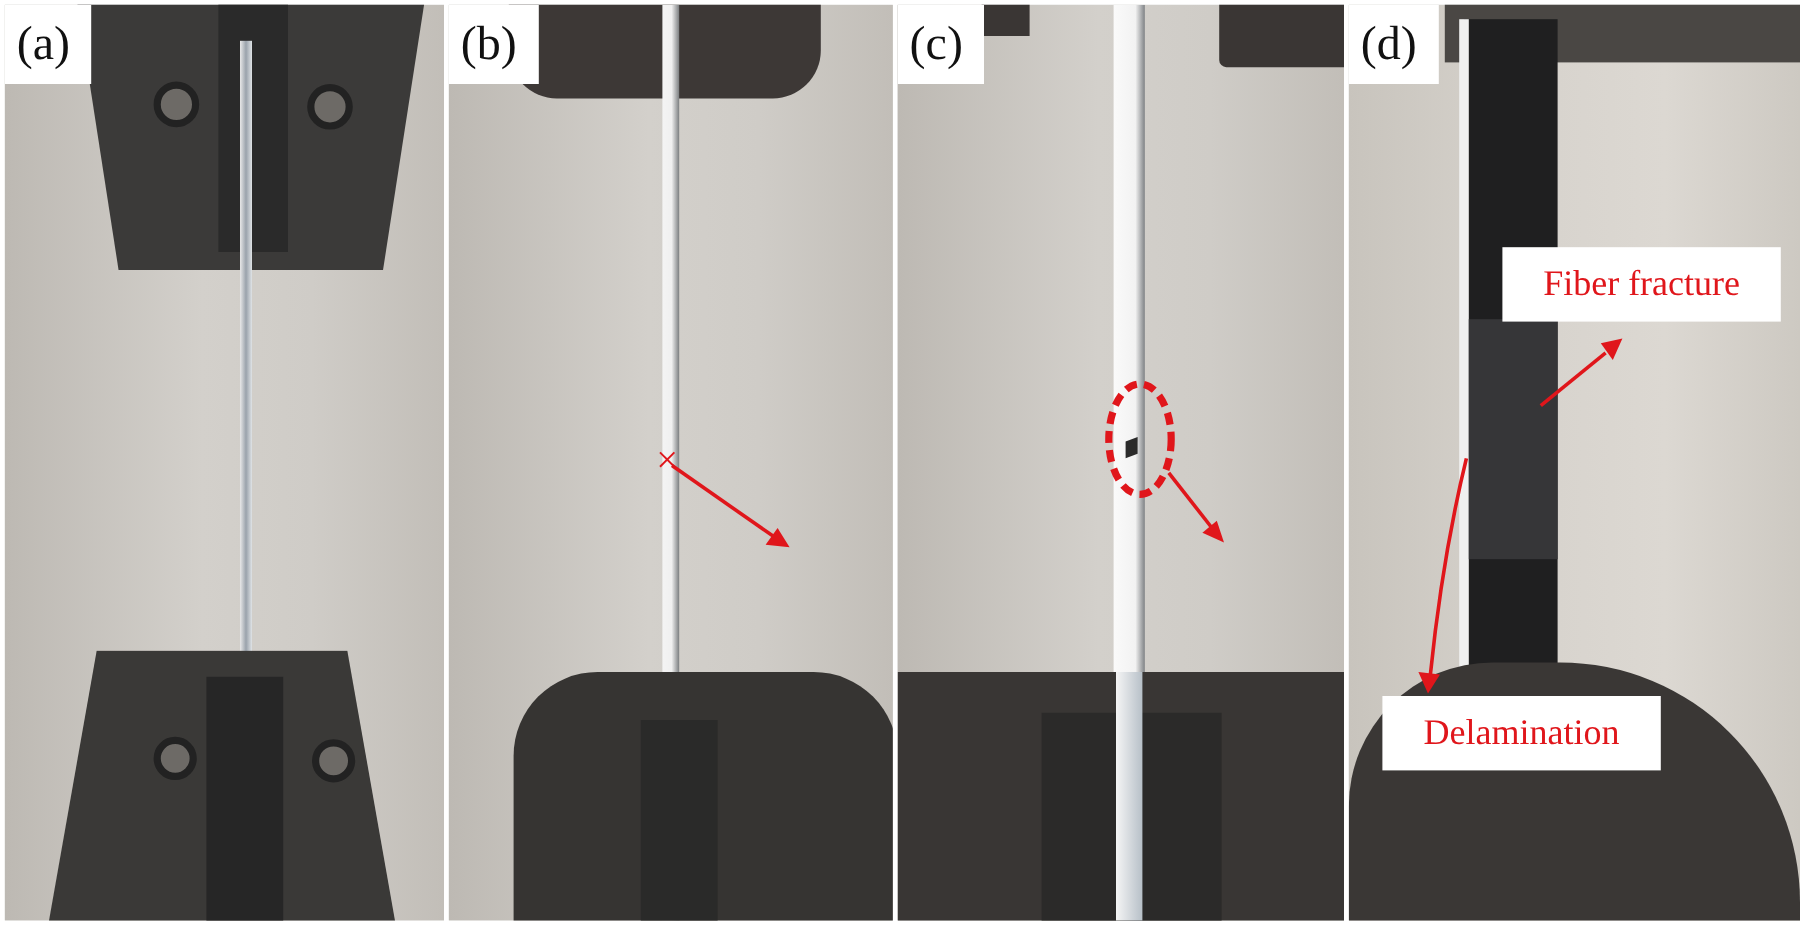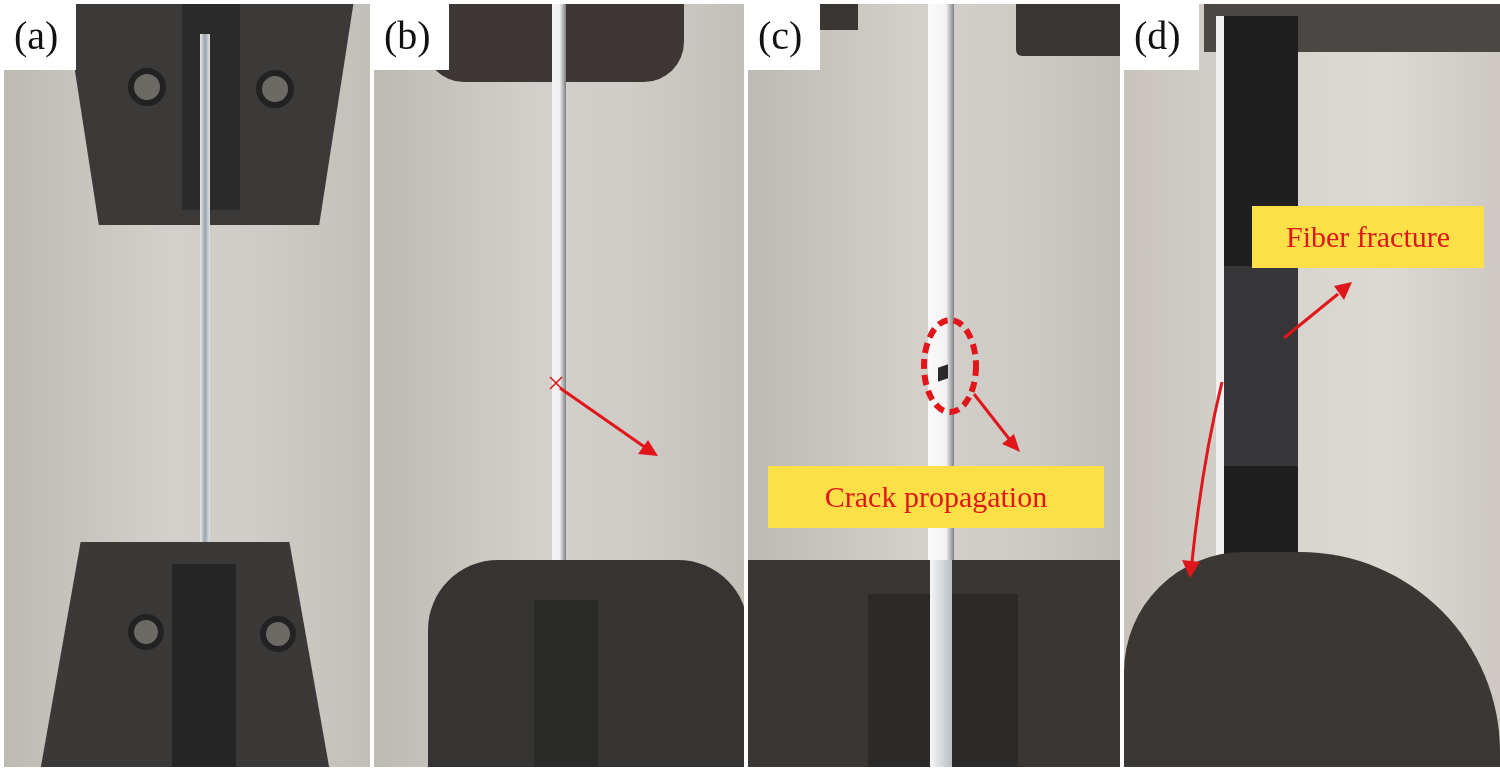--- a/index.html
+++ b/index.html
@@ -1,21 +1,21 @@
 <!DOCTYPE html>
 <html><head>
 <meta charset="utf-8">
 <style>
   html,body{margin:0;padding:0;background:#ffffff;}
   body{width:1500px;height:771px;overflow:hidden;position:relative;font-family:"Liberation Serif","DejaVu Serif",serif;}
   .figure{position:absolute;left:0;top:0;width:1500px;height:771px;background:#fff;}
   .panel{position:absolute;top:4px;height:763px;overflow:hidden;background:#c9c6c1;}
   .panel .wall{position:absolute;inset:0;background:linear-gradient(90deg,#bdb9b3 0%,#d3d0cb 45%,#cfccc7 70%,#c2beb8 100%);}
   .panel-label{position:absolute;left:0;top:0;background:#fff;color:#111;font-size:40px;line-height:64px;padding:0 18px 0 10px;height:66px;}
-  .callout{position:absolute;background:#fde047;color:#e0161b;font-size:30px;display:flex;align-items:center;justify-content:center;white-space:nowrap;}
+  .callout{position:absolute;background:#ffffff;color:#e0161b;font-size:30px;display:flex;align-items:center;justify-content:center;white-space:nowrap;}
   .shape{position:absolute;}
   svg.overlay{position:absolute;left:0;top:0;}
 </style>
 </head>
 <body>
 
 <div class="figure">
 
   <div class="panel" style="left:4px;width:366px;">
     <div class="wall"></div>
@@ -62,21 +62,20 @@
     <div class="shape" style="left:0;top:556px;width:372px;height:210px;background:#393634;"></div>
     <div class="shape" style="left:120px;top:590px;width:150px;height:176px;background:#2b2a29;"></div>
     <div class="shape" style="left:182px;top:556px;width:22px;height:210px;background:linear-gradient(90deg,#f5f5f5,#b7c0c8);"></div>
     <svg class="overlay" width="372" height="763">
       <ellipse cx="202" cy="362" rx="26" ry="46" fill="none" stroke="#e0161b" stroke-width="6" stroke-dasharray="10 6"></ellipse>
       <g>
         <line x1="226" y1="390" x2="262" y2="436" stroke="#e0161b" stroke-width="3"></line>
         <polygon points="272,448 254,440 266,430" fill="#e0161b"></polygon>
       </g>
     </svg>
-    <div class="callout" style="left:20px;top:462px;width:336px;height:62px;">Crack propagation</div>
     <div class="panel-label">(c)</div>
   </div>
 
   <div class="panel" style="left:1124px;width:376px;">
     <div class="wall" style="background:linear-gradient(90deg,#c8c4bd,#d7d3cd 40%,#dcd8d2 70%,#cdc9c2);"></div>
     <div class="shape" style="left:80px;top:-4px;width:300px;height:52px;background:#4a4744;"></div>
     <div class="shape" style="left:96px;top:12px;width:78px;height:560px;background:#1f1f20;"></div>
     <div class="shape" style="left:92px;top:12px;width:8px;height:580px;background:#f0f0f0;"></div>
     <div class="shape" style="left:100px;top:262px;width:74px;height:200px;background:#363638;"></div>
     <div class="shape" style="left:0;top:548px;width:376px;height:218px;background:#3a3735;border-radius:120px 200px 0 0;"></div>
@@ -84,16 +83,17 @@
       <g>
         <line x1="160" y1="334" x2="214" y2="290" stroke="#e0161b" stroke-width="3"></line>
         <polygon points="228,278 210,282 220,296" fill="#e0161b"></polygon>
       </g>
       <g>
         <path d="M98 378 Q78 460 68 558" fill="none" stroke="#e0161b" stroke-width="3"></path>
         <polygon points="66,574 58,556 76,558" fill="#e0161b"></polygon>
       </g>
     </svg>
     <div class="callout" style="left:128px;top:202px;width:232px;height:62px;">Fiber fracture</div>
+    <div class="callout" style="left:28px;top:576px;width:232px;height:62px;">Delamination</div>
     <div class="panel-label">(d)</div>
   </div>
 
 </div>
 
 </body></html>

